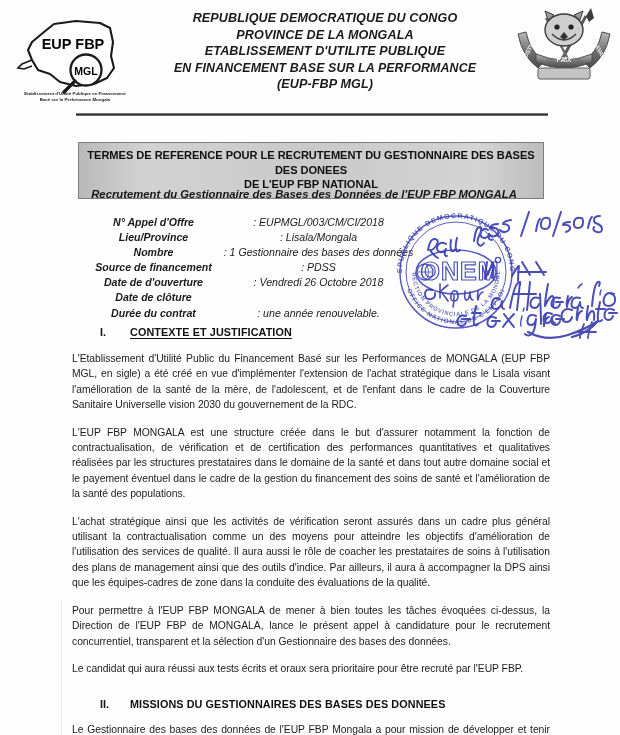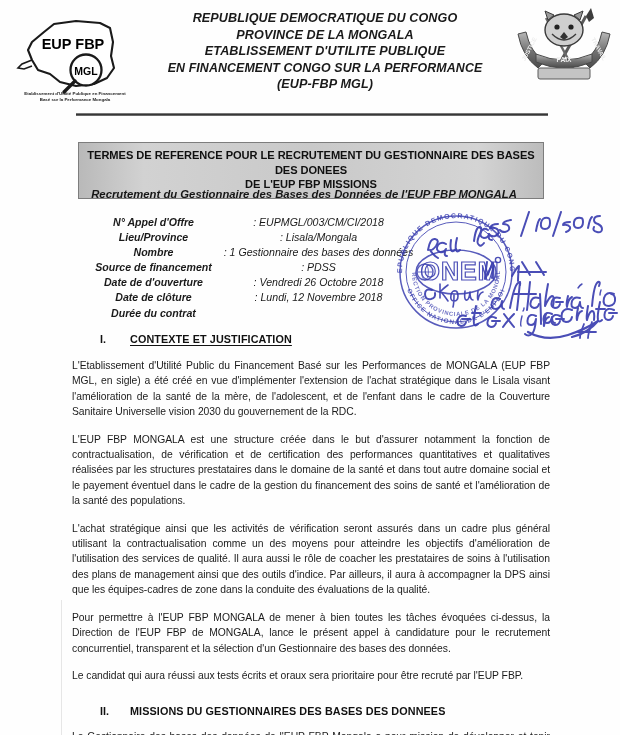--- a/index.html
+++ b/index.html
@@ -175,21 +175,20 @@
   }
   .sec-title {
     font-weight: bold;
     font-size: 10.8px;
     color: #111;
     letter-spacing: 0.1px;
   }
   .sec-title.underlined {
     text-decoration: underline;
     text-underline-offset: 2px;
-    margin-top: 7px;
   }
   p.para {
     margin: 0 0 12px 0;
     font-size: 10.35px;
     line-height: 15.4px;
     text-align: justify;
     color: #1b1b1b;
     letter-spacing: -0.04px;
   }
   p.para.tight { margin-bottom: 11px; }
@@ -218,21 +217,21 @@
 
         <text x="61" y="83" text-anchor="middle" font-family="Liberation Sans, sans-serif" font-size="4.4" font-weight="bold" fill="#1a1a1a">Etablissement d'Utilité Publique en Financement</text>
         <text x="61" y="89" text-anchor="middle" font-family="Liberation Sans, sans-serif" font-size="4.4" font-weight="bold" fill="#1a1a1a">Basé sur la Performance Mongala</text>
       </svg>
     </div>
 
     <div class="header-titles">
       <div class="hline">REPUBLIQUE DEMOCRATIQUE DU CONGO</div>
       <div class="hline">PROVINCE DE LA MONGALA</div>
       <div class="hline">ETABLISSEMENT D'UTILITE PUBLIQUE</div>
-      <div class="hline small">EN FINANCEMENT CONGO SUR LA PERFORMANCE</div>
+      <div class="hline small">EN FINANCEMENT BASE SUR LA PERFORMANCE</div>
       <div class="hline">(EUP-FBP MGL)</div>
     </div>
 
     <div class="emblem-right">
       <svg width="104" height="86" viewBox="0 0 104 86" xmlns="http://www.w3.org/2000/svg">
         <defs>
           <linearGradient id="gmet" x1="0" y1="0" x2="0" y2="1">
             <stop offset="0%" stop-color="#b9b9b9"></stop>
             <stop offset="50%" stop-color="#757575"></stop>
             <stop offset="100%" stop-color="#4a4a4a"></stop>
@@ -263,21 +262,21 @@
 
         <rect x="26" y="64" width="52" height="11" rx="2" fill="#c4c4c4" stroke="#5a5a5a" stroke-width="1"></rect>
       </svg>
     </div>
   </div>
 
   <div class="divider"></div>
 
   <div class="title-box">
     <div class="tline">TERMES DE REFERENCE POUR LE RECRUTEMENT DU GESTIONNAIRE DES BASES DES DONEES</div>
-    <div class="tline">DE  L'EUP FBP MISSIONS</div>
+    <div class="tline">DE  L'EUP FBP NATIONAL</div>
   </div>
 
   <div class="subtitle">Recrutement du Gestionnaire des Bases des Données de l'EUP FBP MONGALA</div>
 
   <div class="meta">
     <div class="meta-row">
       <span class="meta-label">N° Appel d'Offre</span>
       <span class="meta-value">: EUPMGL/003/CM/CI/2018</span>
     </div>
     <div class="meta-row">
@@ -291,24 +290,24 @@
     <div class="meta-row">
       <span class="meta-label">Source de financement</span>
       <span class="meta-value">: PDSS</span>
     </div>
     <div class="meta-row">
       <span class="meta-label">Date de d'ouverture</span>
       <span class="meta-value">: Vendredi  26  Octobre 2018</span>
     </div>
     <div class="meta-row">
       <span class="meta-label">Date de clôture</span>
-      <span class="meta-value">: Lundi, 12 Novembre 2018</span>
     </div>
     <div class="meta-row">
       <span class="meta-label">Durée du contrat</span>
+      <span class="meta-value">: une  année renouvelable.</span>
     </div>
   </div>
 
   <div class="annotations">
     <svg width="232" height="145" viewBox="0 0 232 145" xmlns="http://www.w3.org/2000/svg">
       <defs>
         <path id="arcTop" d="M14 74 A54 54 0 0 1 122 74"></path>
         <path id="arcBottom" d="M16 74 A52 52 0 0 0 120 74"></path>
         <path id="arcBottomInner" d="M24 74 A44 44 0 0 0 112 74"></path>
       </defs>

